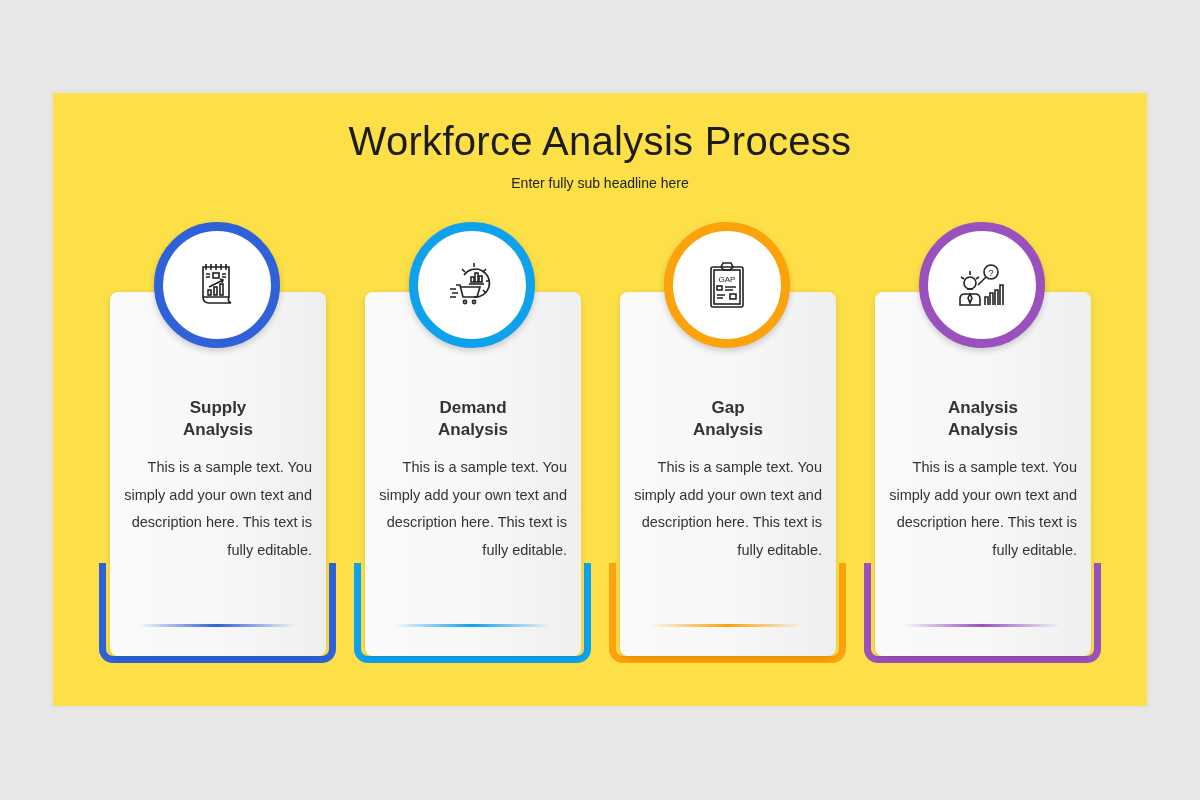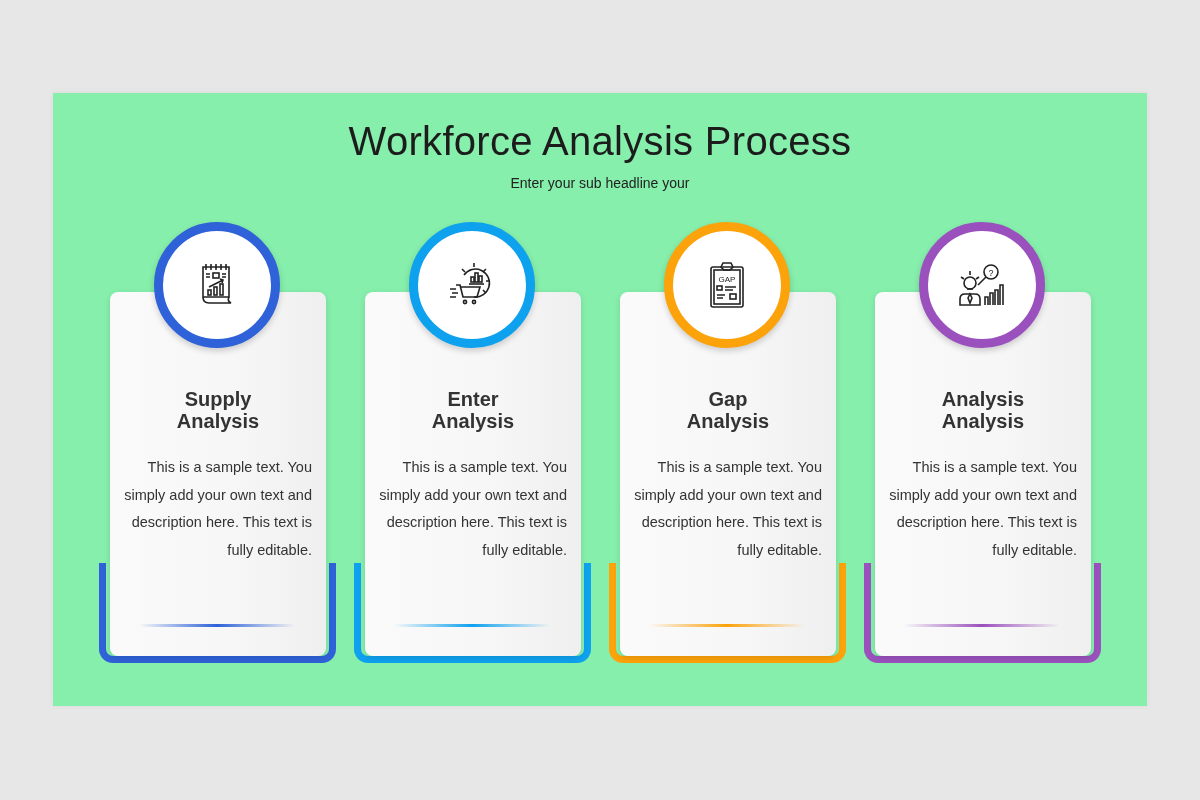--- a/index.html
+++ b/index.html
@@ -1,21 +1,21 @@
 <!DOCTYPE html>
 <html><head>
 <meta charset="utf-8">
 <style>
   html, body { margin:0; padding:0; }
   body {
     width:1200px; height:800px; background:#e8e7e8; position:relative; overflow:hidden;
     font-family:"Liberation Sans", sans-serif;
   }
   .slide {
-    position:absolute; left:53px; top:93px; width:1094px; height:613px; background:#86efac;
+    position:absolute; left:53px; top:93px; width:1094px; height:613px; background:#fde047;
     box-shadow:0 0 6px rgba(0,0,0,0.06);
   }
   .title {
     position:absolute; left:0; top:26px; width:100%; text-align:center;
     font-size:40px; color:#1c1c1c; letter-spacing:0.3px;
   }
   .subtitle {
     position:absolute; left:0; top:82px; width:100%; text-align:center;
     font-size:14px; color:#222;
   }
@@ -35,34 +35,34 @@
     background:linear-gradient(90deg, rgba(255,255,255,0) 0%, var(--c) 50%, rgba(255,255,255,0) 100%);
   }
   .circle {
     position:absolute; left:55px; top:129px; width:126px; height:126px; border-radius:50%;
     box-sizing:border-box; border:9px solid var(--c); background:#fff;
     box-shadow:0 3px 6px rgba(0,0,0,0.18);
     display:flex; align-items:center; justify-content:center;
   }
   .circle svg { width:56px; height:56px; }
   .card-title {
-    position:absolute; left:11px; top:295px; width:216px; text-align:center;
-    font-size:20px; font-weight:bold; color:#333; line-height:22px;
+    position:absolute; left:11px; top:304px; width:216px; text-align:center;
+    font-size:17px; font-weight:bold; color:#333; line-height:22px;
   }
   .card-text {
     position:absolute; left:25px; top:361px; width:188px; text-align:right;
     font-size:14.5px; color:#333; line-height:27.5px;
   }
 </style>
 </head>
 <body>
 
 <div class="slide">
   <div class="title">Workforce Analysis Process</div>
-  <div class="subtitle">Enter your sub headline your</div>
+  <div class="subtitle">Enter fully sub headline here</div>
 
   <div class="card" style="left:46px; --c:#2f62d8;">
     <div class="frame"></div>
     <div class="panel"></div>
     <div class="line"></div>
     <div class="circle">
       <svg viewBox="0 0 56 56" fill="none" stroke="#222" stroke-width="1.6">
         <path d="M14 10 h26 v30 h-26 z"></path>
         <path d="M17 7 v6 M22 7 v6 M27 7 v6 M32 7 v6 M37 7 v6"></path>
         <path d="M14 40 q0 6 6 6 h22 q-4 -2 -2 -6"></path>
@@ -93,21 +93,21 @@
           <rect x="31" y="16" width="3" height="9"></rect>
           <rect x="35" y="19" width="3" height="6"></rect>
         <path d="M25 27 h15"></path>
         <path d="M12 28 h4 l3 12 h14 l3 -10 h-19"></path>
         <circle cx="21" cy="45" r="1.6"></circle>
           <circle cx="30" cy="45" r="1.6"></circle>
         <path d="M6 32 h6 M8 36 h6 M6 40 h6"></path>
       </svg>
     </div>
     <div class="card-title">
-      <div>Enter</div>
+      <div>Demand</div>
       <div>Analysis</div>
     </div>
     <div class="card-text">This is a sample text. You simply add your own text and description here. This text is fully editable.</div>
   </div>
 
   <div class="card" style="left:556px; --c:#fca20a;">
     <div class="frame"></div>
     <div class="panel"></div>
     <div class="line"></div>
     <div class="circle">

